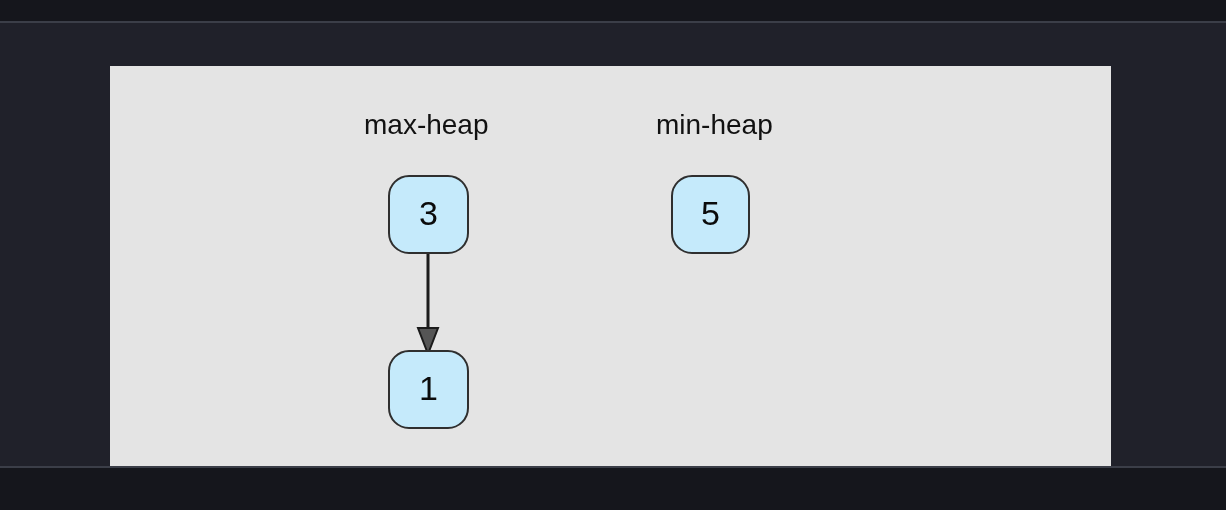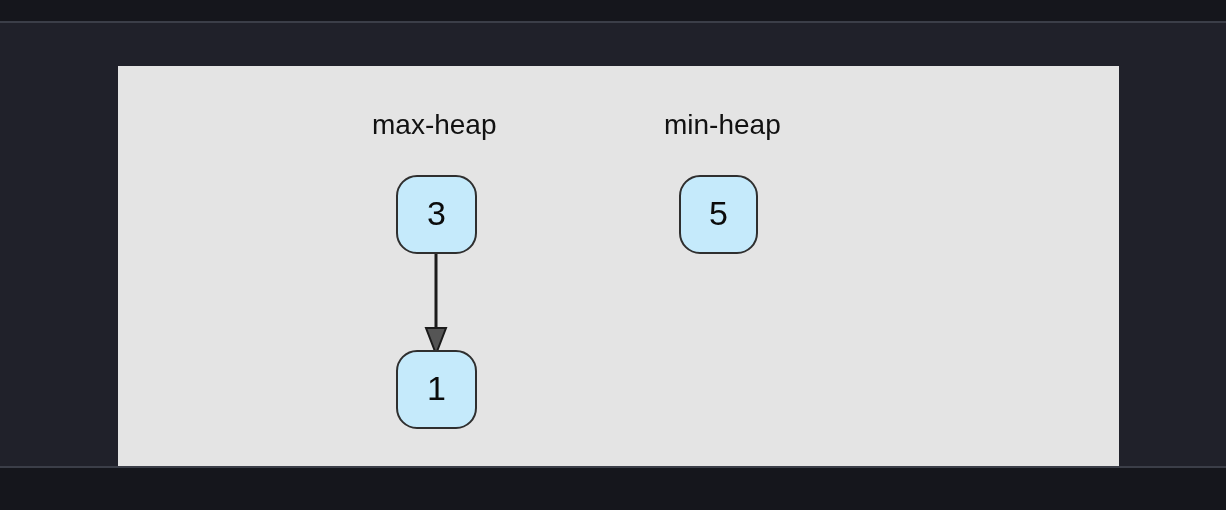--- a/index.html
+++ b/index.html
@@ -63,21 +63,20 @@
     background: #15161c;
   }
   
   .diagram-panel {
     position: absolute;
     left: 110px;
     top: 43px;
     width: 1001px;
     height: 410px;
     background: #e4e4e4;
-    margin-left: 8px;
   }
   .diagram-svg {
     display: block;
     width: 1001px;
     height: 410px;
   }
   .heap-label {
     font-family: "Liberation Sans", sans-serif;
     font-size: 28px;
     fill: #111111;

